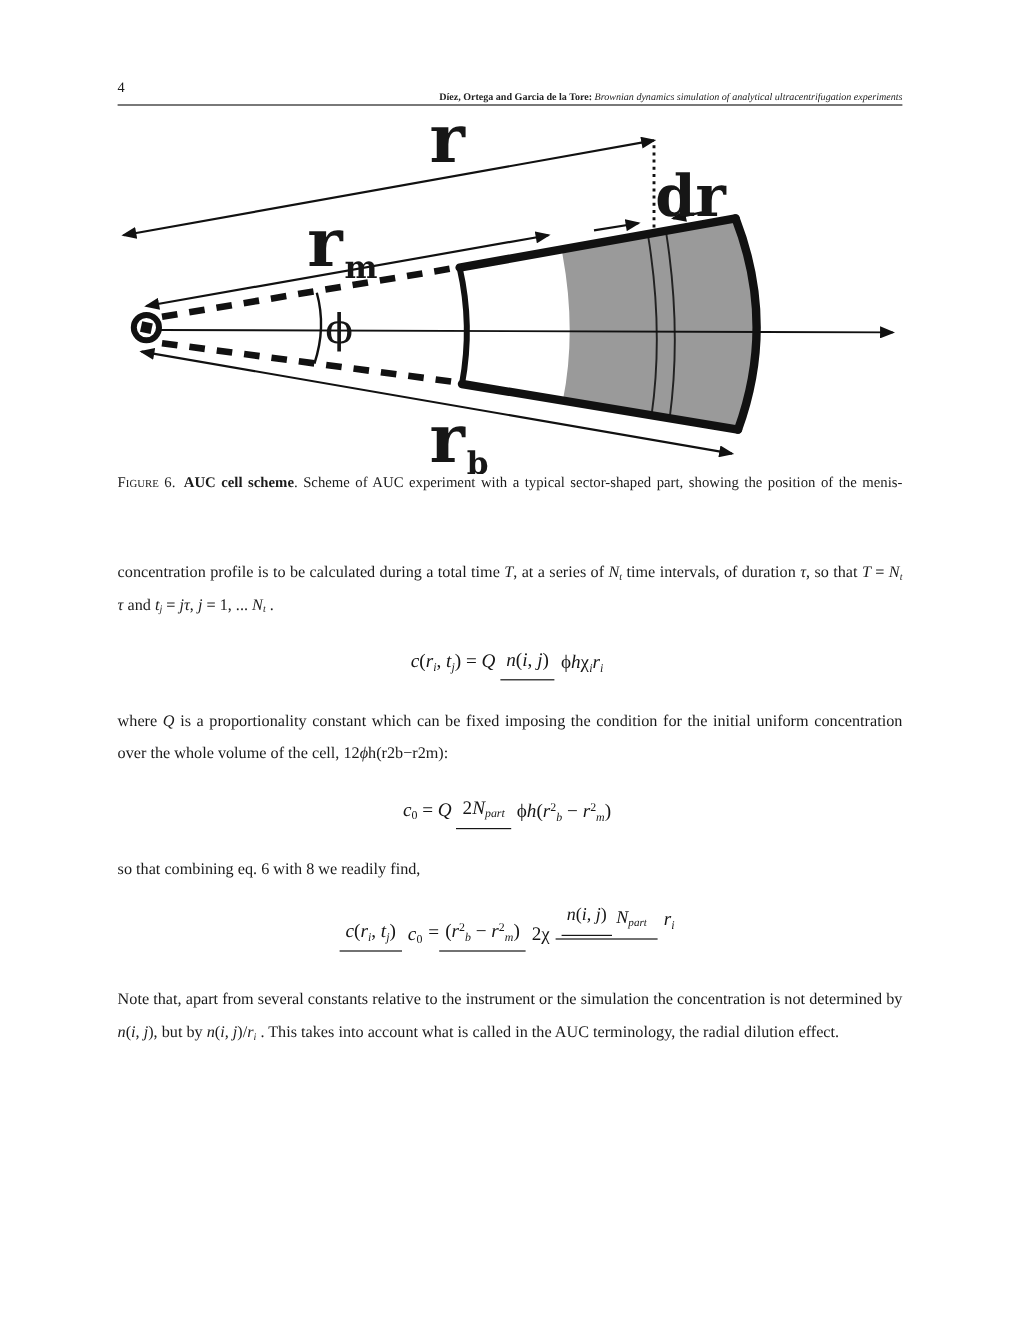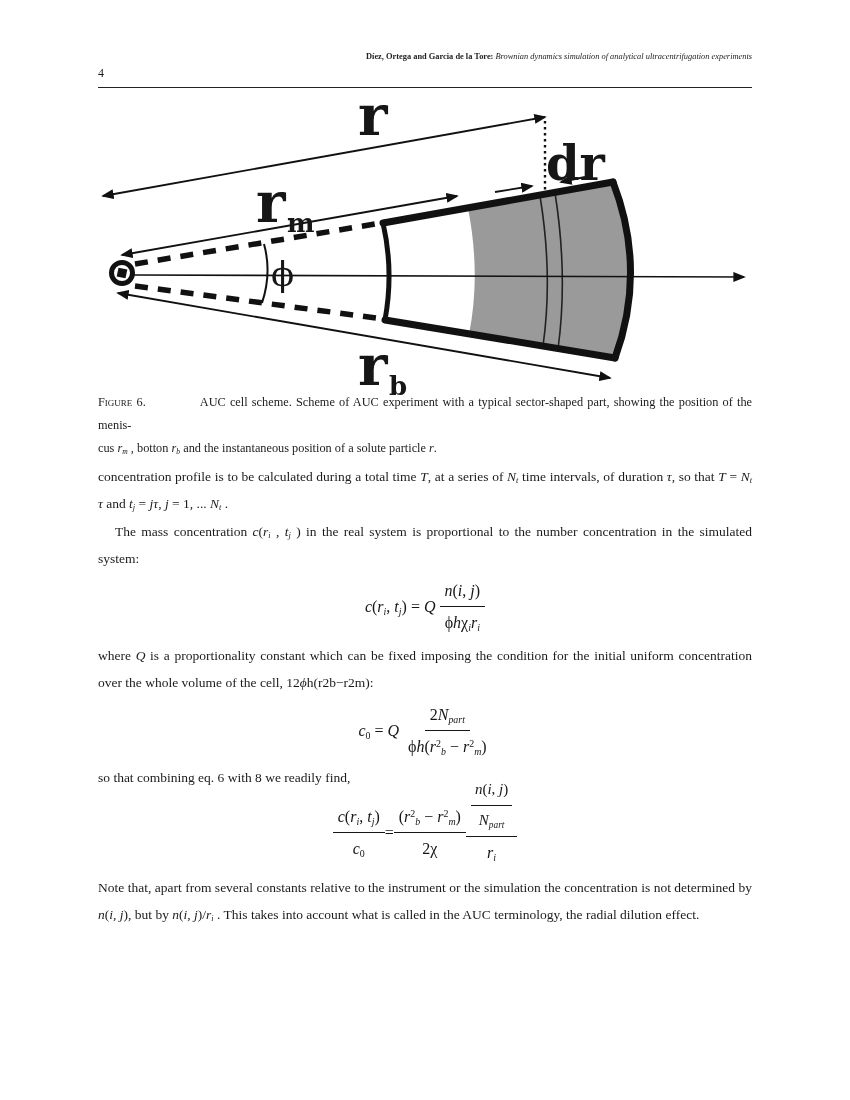--- a/index.html
+++ b/index.html
@@ -1,48 +1,48 @@
 <!DOCTYPE html>
 <html><head>
 <meta charset="utf-8">
 <style>
   html,body{margin:0;padding:0;}
   body{width:850px;height:1100px;background:#ffffff;font-family:"Liberation Serif","DejaVu Serif",serif;color:#1b1b1b;}
   #page{position:relative;width:850px;height:1100px;background:#fff;overflow:hidden;}
 
   
   .pagenum{position:absolute;left:98px;top:66px;font-size:12px;}
-  .runhead{position:absolute;top:52px;left:150px;width:602px;text-align:right;font-size:8.4px;line-height:10.6px;color:#222;}
+  .runhead{position:absolute;top:76px;left:150px;width:602px;text-align:right;font-size:8.4px;line-height:10.6px;color:#222;}
   .runhead .authors{font-weight:bold;}
   .runhead .ptitle{font-style:italic;}
   .headrule{position:absolute;left:98px;top:87px;width:654px;border-top:1.4px solid #222;}
 
   
   .figsvg{position:absolute;left:90px;top:95px;}
 
   
   .caption{position:absolute;left:98px;top:391px;width:654px;font-size:12.3px;line-height:23px;color:#1b1b1b;}
   .caption .l1{text-align:justify;text-align-last:justify;}
   .cap-label{font-variant:small-caps;margin-right:7px;}
-  .cap-bold{font-weight:normal;margin-left:47px;}
+  .cap-bold{font-weight:bold;}
 
   
   .bodytext{position:absolute;left:98px;top:463px;width:654px;font-size:13.5px;line-height:27.4px;text-align:justify;}
   .bodytext p{margin:0;}
   .indent{text-indent:17px;}
   sub,sup{font-size:0.62em;line-height:0;}
   sub{vertical-align:-0.28em;}
   sup{vertical-align:0.5em;}
 
   
   .eq{display:flex;justify-content:center;align-items:center;font-size:16px;color:#161616;}
   .eq1w{height:48px;margin:10px 0 11px;}
   .eq2w{height:48px;margin:10px 0 10px;}
   .eq3w{height:64px;margin:9px 0 9px;}
-  .frac{display:inline-flex;flex-direction:column;align-items:center;}
+  .frac{display:inline-flex;align-items:center;}
   .frac>.num{padding:0 5px 2px;border-bottom:1.1px solid #161616;text-align:center;}
   .frac>.den{padding:2px 5px 0;text-align:left;}
   .frac.small{font-size:15px;}
   .frac.small>.num{padding:0 4px 1px;}
   .frac.small>.den{padding:1px 4px 0;}
   .lift{margin-bottom:24px;} 
   .eq .lhs{margin-right:4px;}
 </style>
 </head>
 <body>
@@ -95,26 +95,24 @@
     <text x="456" y="85" font-family="'DejaVu Serif',serif" font-weight="bold" font-size="48" fill="#161616">dr</text>
     <text x="166" y="127" font-family="'DejaVu Serif',serif" font-weight="bold" font-size="56" fill="#161616">r</text>
     <text x="197" y="137" font-family="'DejaVu Serif',serif" font-weight="bold" font-size="26" fill="#161616">m</text>
     <text x="268" y="290" font-family="'DejaVu Serif',serif" font-weight="bold" font-size="56" fill="#161616">r</text>
     <text x="299" y="300" font-family="'DejaVu Serif',serif" font-weight="bold" font-size="26" fill="#161616">b</text>
     <text x="181" y="191" font-family="'DejaVu Serif',serif" font-size="34" fill="#161616">ϕ</text>
   </svg>
 
   <div class="caption">
     <div class="l1"><span class="cap-label">Figure 6.</span><span class="cap-bold">AUC cell scheme</span><span>. Scheme of AUC experiment with a typical sector-shaped part, showing the position of the menis-</span></div>
-    <div>cus <i>r</i><sub><i>m</i></sub> , botton <i>r</i><sub><i>b</i></sub> and the instantaneous position of a solute particle <i>r</i>.</div>
   </div>
 
   <div class="bodytext">
     <p>concentration profile is to be calculated during a total time <i>T</i>, at a series of <i>N</i><sub><i>t</i></sub> time intervals, of duration <i>τ</i>, so that <i>T</i> = <i>N</i><sub><i>t</i></sub> <i>τ</i> and <i>t</i><sub><i>j</i></sub> = <i>jτ</i>, <i>j</i> = 1, ... <i>N</i><sub><i>t</i></sub> .</p>
-    <p class="indent">The mass concentration <i>c</i>(<i>r</i><sub><i>i</i></sub> , <i>t</i><sub><i>j</i></sub> ) in the real system is proportional to the number concentration in the simulated system:</p>
 
     <div class="eq eq1w">
       <span class="lhs"><i>c</i>(<i>r</i><sub><i>i</i></sub>, <i>t</i><sub><i>j</i></sub>) = <i>Q</i></span>
       <span class="frac">
         <span class="num"><i>n</i>(<i>i</i>, <i>j</i>)</span>
         <span class="den">ϕ<i>h</i>χ<sub><i>i</i></sub><i>r</i><sub><i>i</i></sub></span>
       </span>
     </div>
 
     <p>where <i>Q</i> is a proportionality constant which can be fixed imposing the condition for the initial uniform concentration over the whole volume of the cell, 12<i>ϕ</i>h(r2b−r2m):</p>

